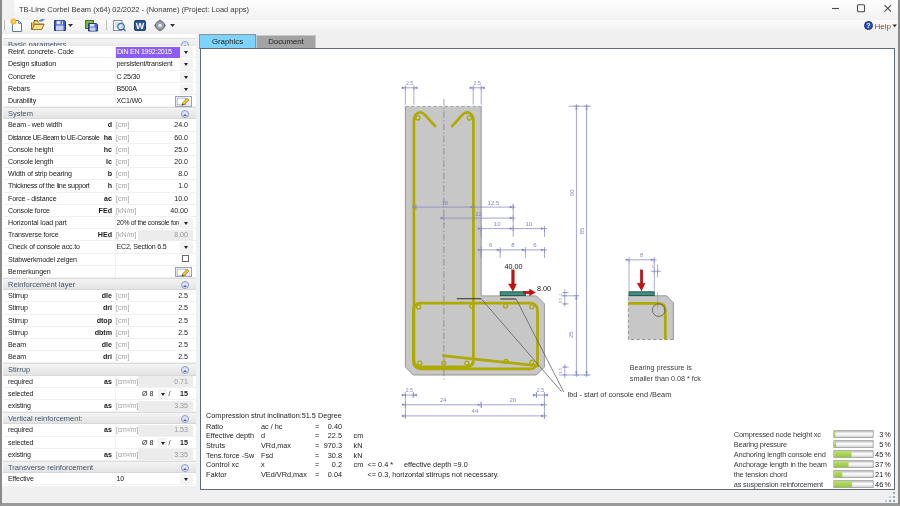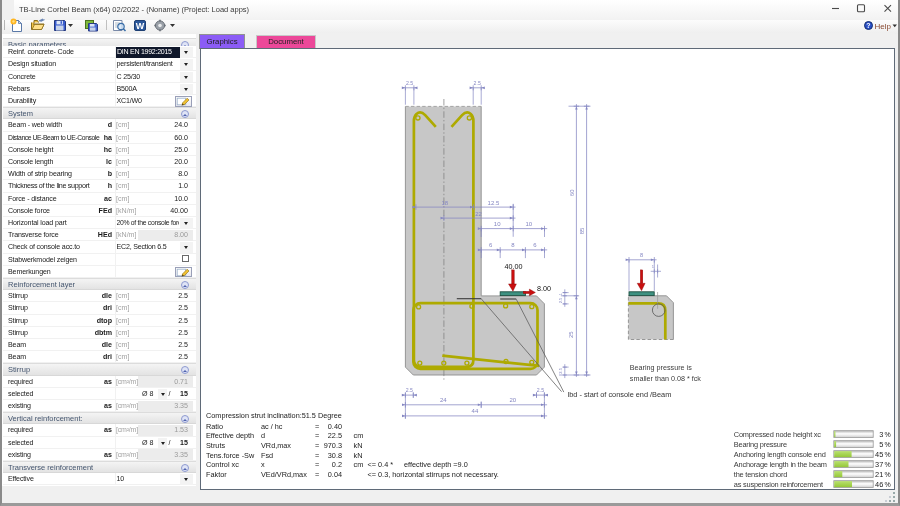--- a/index.html
+++ b/index.html
@@ -15,21 +15,21 @@
 .hdr b{font-weight:normal;position:absolute;left:5px}
 .lab{position:absolute;left:5px;white-space:nowrap;letter-spacing:-0.15px}
 .sym{position:absolute;right:84px;font-weight:bold}
 .unit{position:absolute;left:113px;color:#a2a2a2;z-index:2}
 .val{position:absolute;right:8px}
 .gval{position:absolute;right:8px;color:#9a9a9a;z-index:2}
 .gbg{position:absolute;left:135px;width:54.5px;top:0.5px;height:11px;background:#ececec}
 .vtext{position:absolute;left:113.5px;white-space:nowrap;letter-spacing:-0.2px}
 .dd{position:absolute;left:177px;top:1px;width:12.5px;height:10.5px;background:#f3f3f3}
 .dd::after{content:'';position:absolute;left:3.6px;top:4px;border-left:2.6px solid transparent;border-right:2.6px solid transparent;border-top:3.6px solid #222}
-.sel{position:absolute;left:113px;top:0.5px;width:65.5px;height:17px;background:#0f172a;color:#fff;padding-left:1px;line-height:11.2px;letter-spacing:-0.3px}
+.sel{position:absolute;left:113px;top:0.5px;width:65.5px;height:17px;background:#8b5cf6;color:#fff;padding-left:1px;line-height:11.2px;letter-spacing:-0.3px}
 .circ{position:absolute;right:7px;top:2px;width:8px;height:8px;border-radius:50%;background:#dfe4f6;border:1px solid #8e9ad0}
 .circ::after{content:'';position:absolute;left:1.4px;top:2.6px;border-left:2.2px solid transparent;border-right:2.2px solid transparent;border-bottom:2.8px solid #5163ae}
 .ebtn{position:absolute;left:171.5px;top:0.8px;width:17.5px;height:10.8px;background:linear-gradient(#fdfdfd,#e8e8ef);border:1px solid #9aa0b8}
 </style>
 </head>
 <body>
 <div id="win">
 <div id="title">
       <span>TB-Line Corbel Beam (x64) 02/2022 - (Noname) (Project: Load apps)</span>
 <svg style="position:absolute;right:4px;top:0" width="78" height="18" viewBox="0 0 78 18">
@@ -299,22 +299,22 @@
         <b>Transverse reinforcement</b>
         <i class="circ"></i>
       </div>
 <div class="r" style="top:439.2px">
         <span class="lab">Effective</span>
         <span class="vtext">10</span>
         <span class="dd"></span>
       </div>
 </div>
 <div id="tabs" style="position:absolute;left:196px;top:33px;width:697px;height:15px;background:#f0f0f0">
-<div style="position:absolute;left:1px;top:0.5px;width:46px;height:15px;background:#8b5cf6;border:1px solid #919191;border-bottom:none;text-align:center;font-size:7.8px;line-height:14px;color:#222">Graphics</div>
-<div style="position:absolute;left:58px;top:2px;width:60px;height:13px;background:#ec4899;border:1px solid #c8c8c8;border-bottom:none;text-align:center;font-size:7.8px;line-height:12px;color:#222">Document</div>
+<div style="position:absolute;left:1px;top:0.5px;width:57px;height:15px;background:#7dd3fc;border:1px solid #919191;border-bottom:none;text-align:center;font-size:7.8px;line-height:14px;color:#222">Graphics</div>
+<div style="position:absolute;left:58px;top:2px;width:60px;height:13px;background:#a3a3a3;border:1px solid #c8c8c8;border-bottom:none;text-align:center;font-size:7.8px;line-height:12px;color:#222">Document</div>
 </div>
 <div id="canvas" style="position:absolute;left:198px;top:47.5px;width:695px;height:442.5px;background:#fff;border:1px solid #5f6a78"></div>
 <svg id="draw" style="position:absolute;left:199px;top:48.5px" width="693" height="440" viewBox="199 48.5 693 440">
       <defs>
         <linearGradient id="bg1" x1="0" y1="0" x2="0" y2="1">
           <stop offset="0" stop-color="#b8b8b8"></stop>
           <stop offset="0.45" stop-color="#ffffff"></stop>
           <stop offset="1" stop-color="#cfcfcf"></stop>
         </linearGradient>
         <linearGradient id="gg" x1="0" y1="0" x2="0" y2="1">

